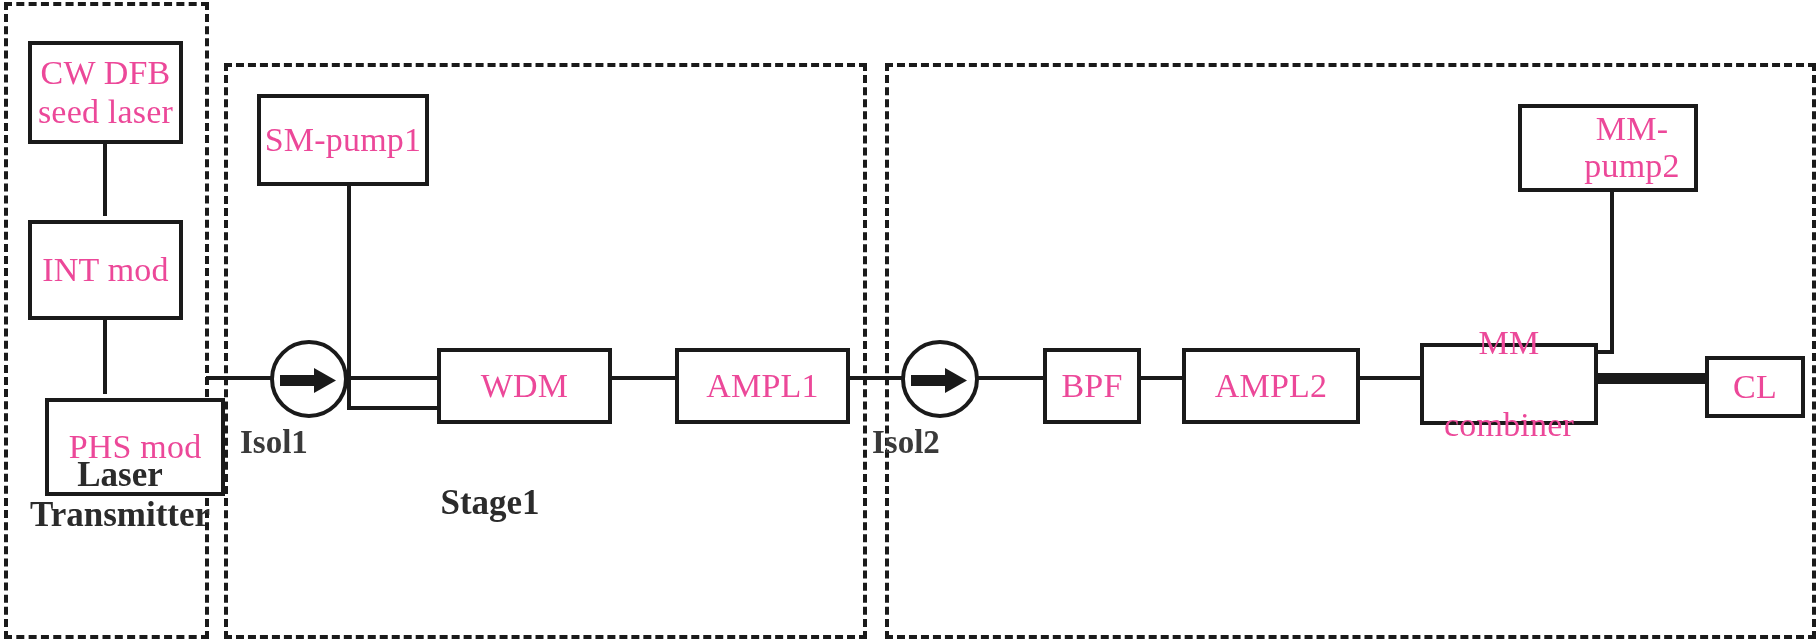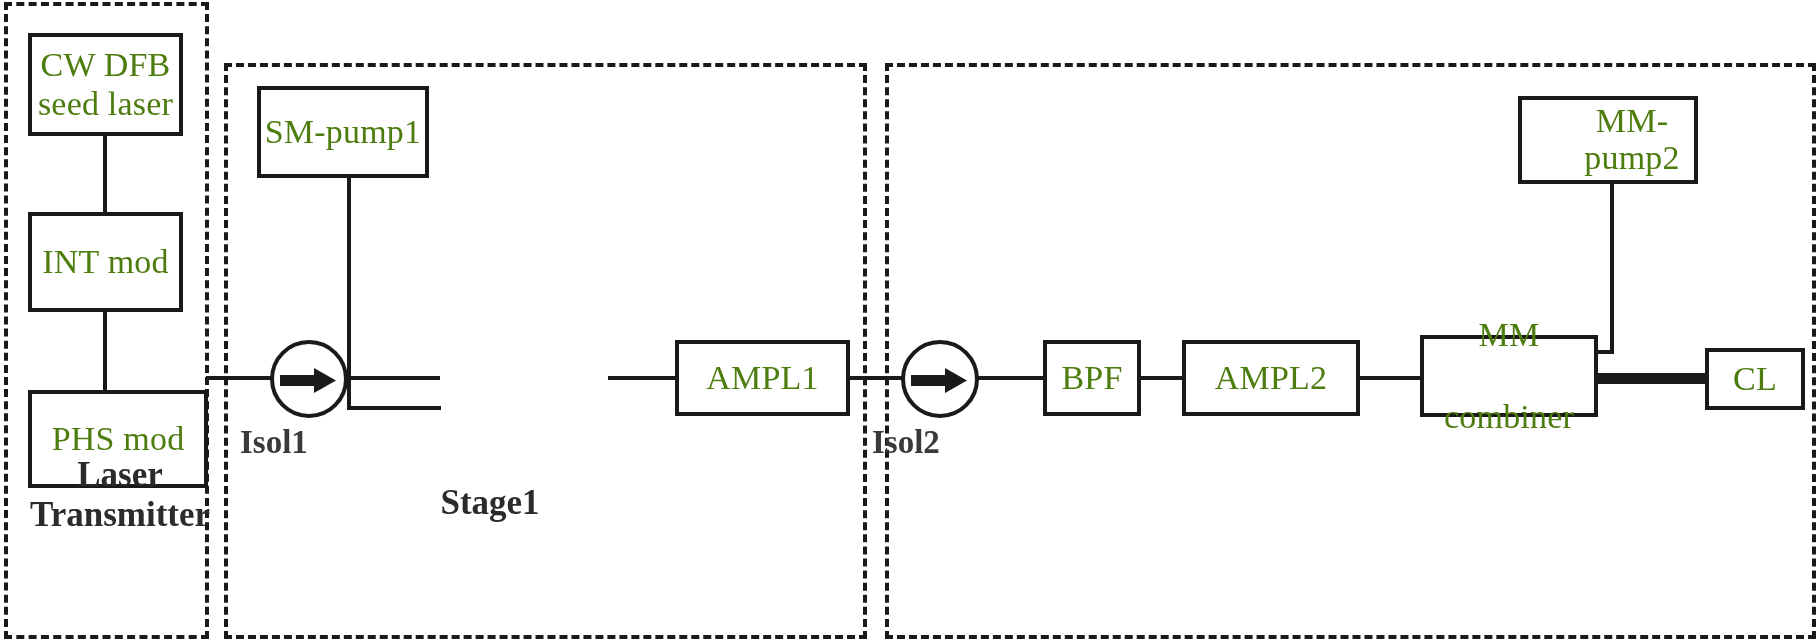--- a/index.html
+++ b/index.html
@@ -25,25 +25,26 @@
   
   .box {
     position: absolute;
     border: 4px solid #1a1a1a;
     box-sizing: border-box;
     background: #ffffff;
     display: flex;
     align-items: center;
     justify-content: center;
     text-align: center;
-    color: #4d7c0f;
+    color: #ec4899;
     font-size: 34px;
     line-height: 1.08;
     letter-spacing: 0.2px;
     z-index: 6;
+    margin-top: 8px;
   }
   .box.two-line { line-height: 1.12; }
   
   .line-h {
     position: absolute;
     background: #1a1a1a;
     height: 4px;
     z-index: 2;
   }
   .line-v {
@@ -104,21 +105,21 @@
 
   <div class="box two-line" style="left:28px; top:33px; width:155px; height:103px; flex-direction:column;">
     <span>CW DFB</span>
     <span>seed laser</span>
   </div>
 
   <div class="box" style="left:28px; top:212px; width:155px; height:100px;">
     <span>INT mod</span>
   </div>
 
-  <div class="box" style="left:28px; top:390px; width:180px; height:98px;">
+  <div class="box" style="left:45px; top:390px; width:180px; height:98px;">
     <span>PHS mod</span>
   </div>
 
   <div class="group-label" style="left:20px; top:452px; width:200px; top:455px;">Laser
 Transmitter</div>
 
   <div class="line-h" style="left:206px; top:376px; width:68px;"></div>
 
   <div class="isolator" style="left:270px; top:340px; width:78px; height:78px;">
     <svg width="70" height="70" viewBox="0 0 70 70">
@@ -132,20 +133,23 @@
 
   <div class="line-h" style="left:344px; top:376px; width:96px;"></div>
 
   <div class="box" style="left:257px; top:86px; width:172px; height:92px;">
     <span>SM-pump1</span>
   </div>
 
   <div class="line-v" style="left:347px; top:176px; height:234px;"></div>
   <div class="line-h" style="left:347px; top:406px; width:94px;"></div>
 
+  <div class="box" style="left:437px; top:340px; width:175px; height:76px;">
+    <span>WDM</span>
+  </div>
 
   <div class="line-h" style="left:608px; top:376px; width:72px;"></div>
 
   <div class="box" style="left:675px; top:340px; width:175px; height:76px;">
     <span>AMPL1</span>
   </div>
 
   <div class="group-label" style="left:380px; top:483px; width:220px;">Stage1</div>
 
   <div class="line-h" style="left:846px; top:376px; width:66px;"></div>

